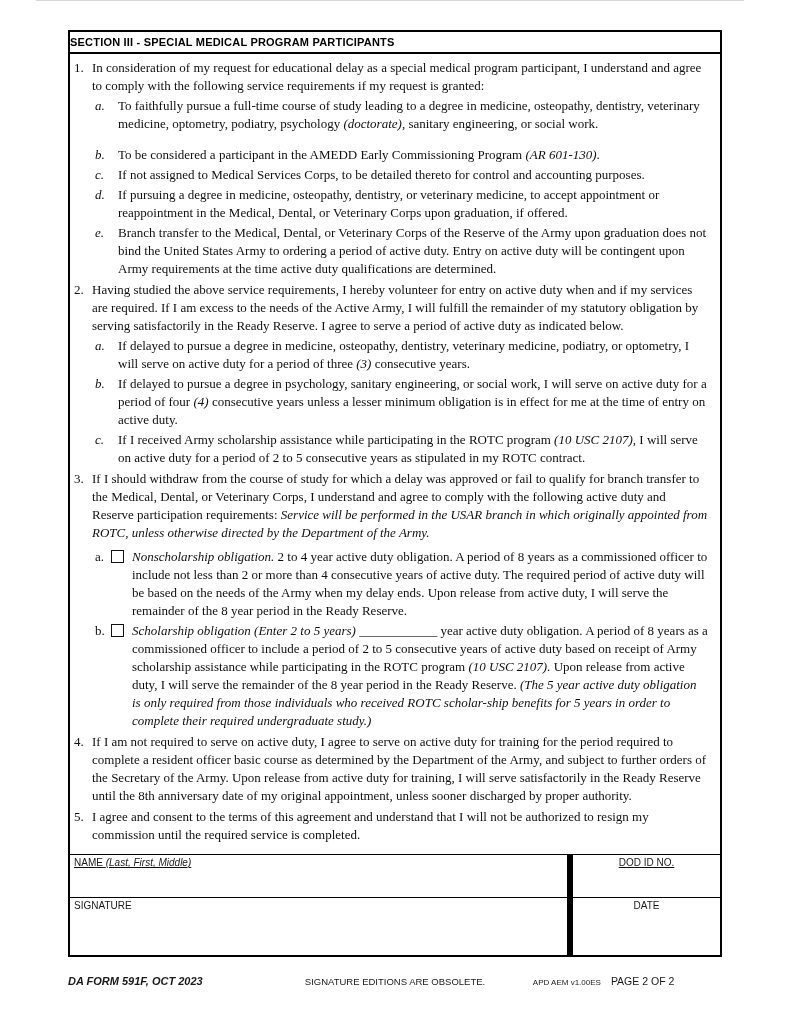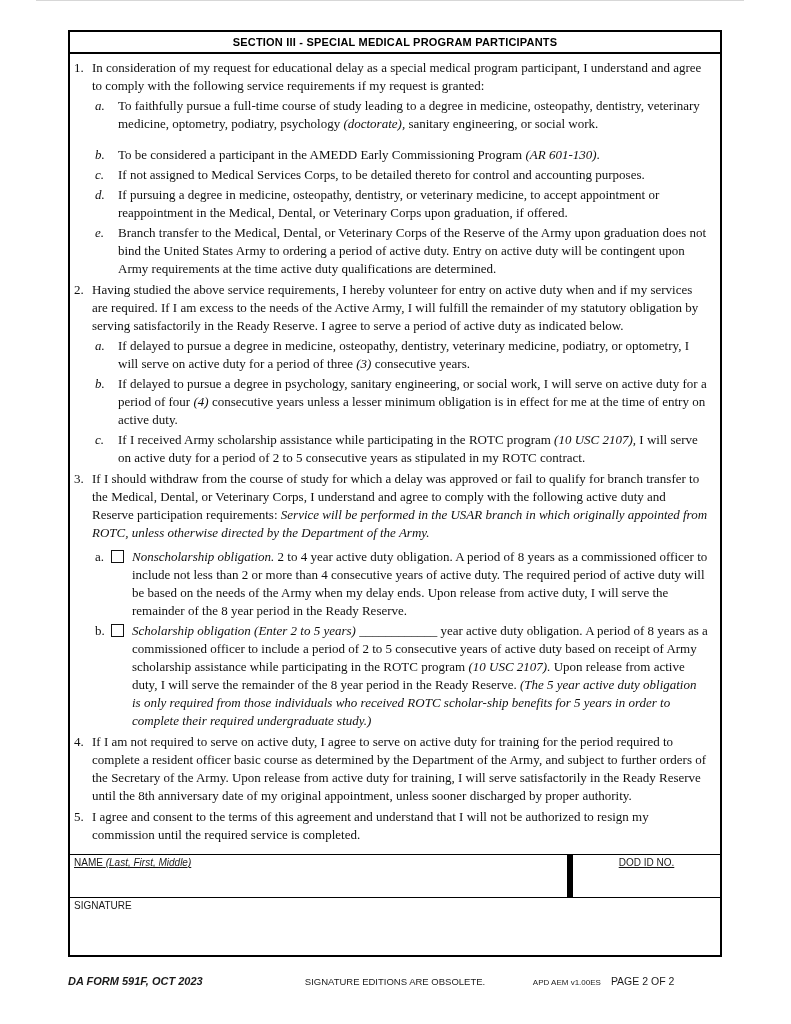--- a/index.html
+++ b/index.html
@@ -5,21 +5,21 @@
   * { margin:0; padding:0; box-sizing:border-box; }
   html,body { background:#fff; }
   .page {
     position:relative; width:791px; height:1024px; background:#fff;
     color:#111; overflow:hidden;
   }
   .scan-line { position:absolute; top:0; left:36px; width:708px; height:1px; background:#d7d7d7; }
   .form-wrap { position:absolute; left:68px; top:30px; width:654px; }
   .form-box { border:2px solid #000; background:#fff; }
   .section-header {
-    text-align:center; font:bold 11px/13px "Liberation Sans", sans-serif;
+    font:bold 11px/13px "Liberation Sans", sans-serif;
     letter-spacing:.2px; padding:4px 0 3px; border-bottom:2px solid #000; color:#000;
   }
   .body {
     font-family:"Liberation Serif", serif; font-size:13px; line-height:18px;
     padding:4px 12px 10px 4px; color:#101010;
   }
   .para { display:flex; margin-top:3px; }
   .para:first-child { margin-top:1px; }
   .num { width:18px; flex:none; }
   .sub { display:flex; margin-left:21px; margin-top:2px; }
@@ -142,20 +142,23 @@
             <span class="fhint">(Last, First, Middle)</span>
           </div>
           <div class="fcell right">
             <span>DOD ID NO.</span>
           </div>
         </div>
         <div class="frow frow2">
           <div class="fcell left">
             <span>SIGNATURE</span>
           </div>
+          <div class="fcell right">
+            <span>DATE</span>
+          </div>
         </div>
       </div>
 
     </div>
 
     <div class="footer">
       <div class="f-left">DA FORM 591F, OCT 2023</div>
       <div class="f-center">SIGNATURE EDITIONS ARE OBSOLETE.</div>
       <div class="f-right">
         <span class="f-apd">APD AEM v1.00ES</span>

